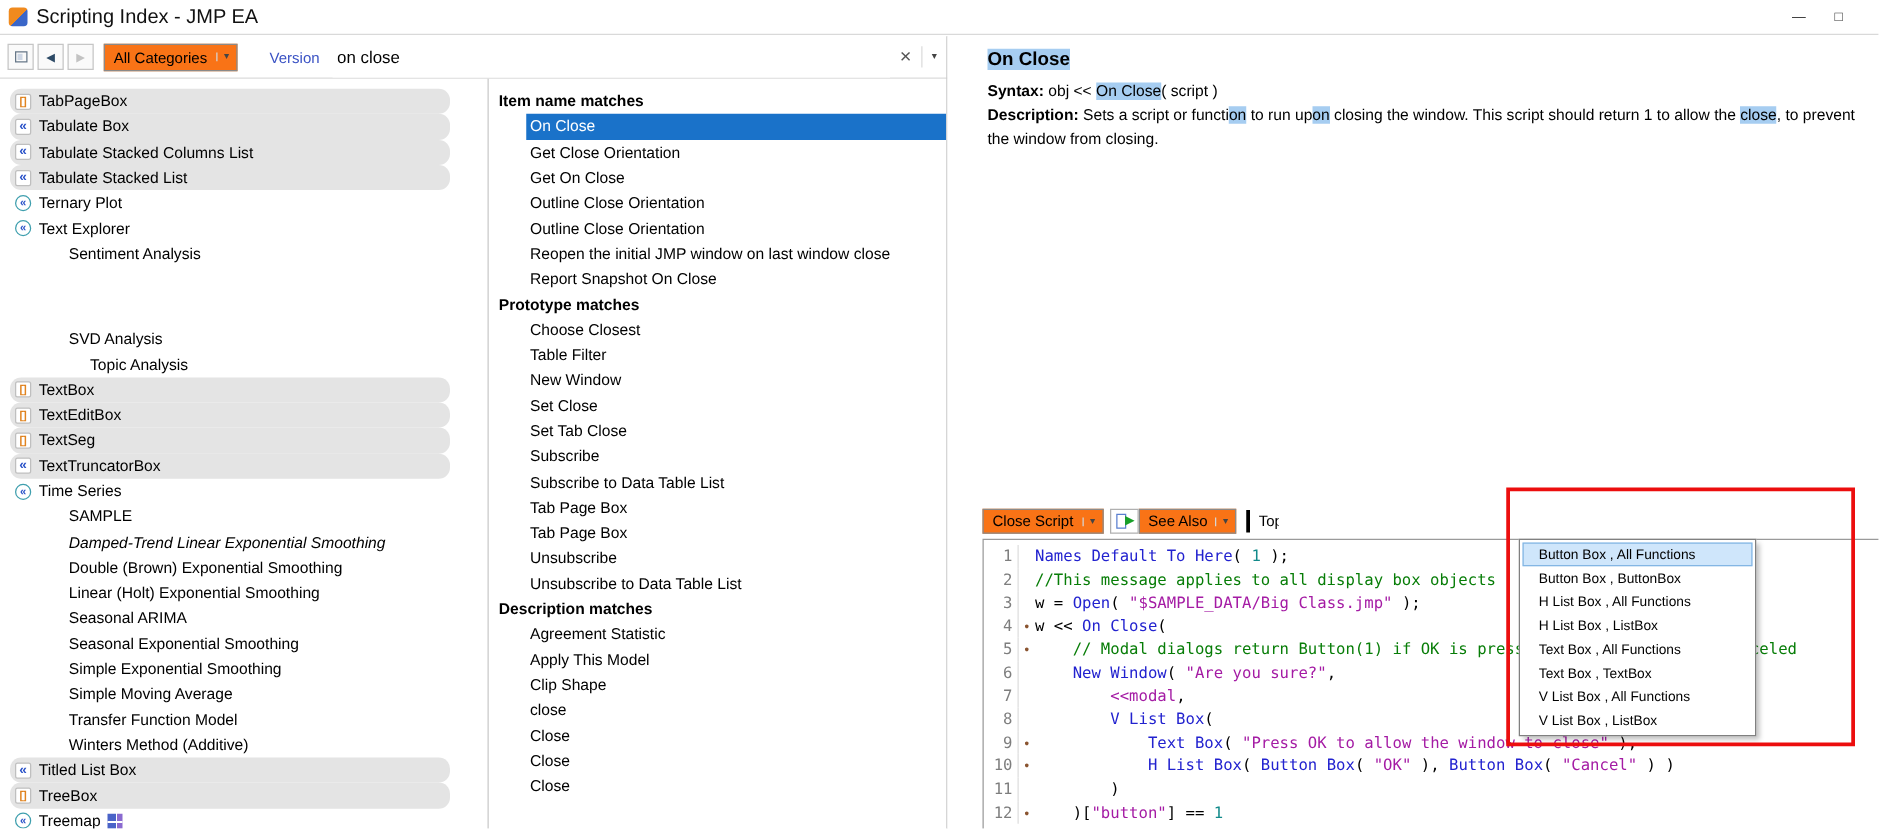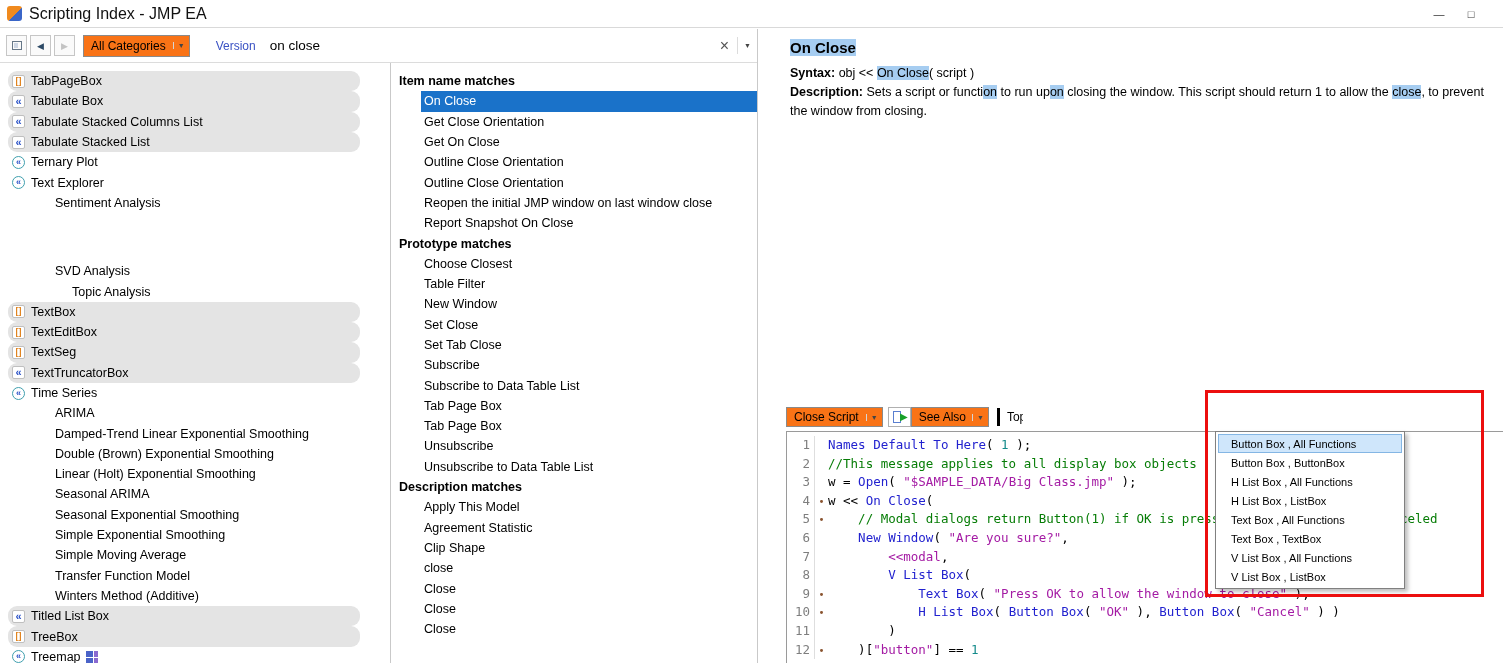--- a/index.html
+++ b/index.html
@@ -156,23 +156,23 @@
         </div>
         <div class="cat-row pill" style="padding-left: 4px;">
           <span class="icon msg">«</span>
           <span class="cat-label">TextTruncatorBox</span>
         </div>
         <div class="cat-row" style="padding-left: 4px;">
           <span class="icon platform">«</span>
           <span class="cat-label">Time Series</span>
         </div>
         <div class="cat-row" style="padding-left: 47px;">
-          <span class="cat-label">ARIMA</span>
-        </div>
-        <div class="cat-row" style="padding-left: 47px;">
+          <span class="cat-label">SAMPLE</span>
+        </div>
+        <div class="cat-row" style="padding-left: 47px; font-style: italic;">
           <span class="cat-label">Damped-Trend Linear Exponential Smoothing</span>
         </div>
         <div class="cat-row" style="padding-left: 47px;">
           <span class="cat-label">Double (Brown) Exponential Smoothing</span>
         </div>
         <div class="cat-row" style="padding-left: 47px;">
           <span class="cat-label">Linear (Holt) Exponential Smoothing</span>
         </div>
         <div class="cat-row" style="padding-left: 47px;">
           <span class="cat-label">Seasonal ARIMA</span>
@@ -234,22 +234,22 @@
         <div class="res-item">New Window</div>
         <div class="res-item">Set Close</div>
         <div class="res-item">Set Tab Close</div>
         <div class="res-item">Subscribe</div>
         <div class="res-item">Subscribe to Data Table List</div>
         <div class="res-item">Tab Page Box</div>
         <div class="res-item">Tab Page Box</div>
         <div class="res-item">Unsubscribe</div>
         <div class="res-item">Unsubscribe to Data Table List</div>
         <div class="res-header">Description matches</div>
+        <div class="res-item">Agreement Statistic</div>
         <div class="res-item">Apply This Model</div>
-        <div class="res-item">Agreement Statistic</div>
         <div class="res-item">Clip Shape</div>
         <div class="res-item">close</div>
         <div class="res-item">Close</div>
         <div class="res-item">Close</div>
         <div class="res-item">Close</div>
       </div>
   </div>
 
   <div class="vdiv" style="left:757px;top:29px"></div>
 

